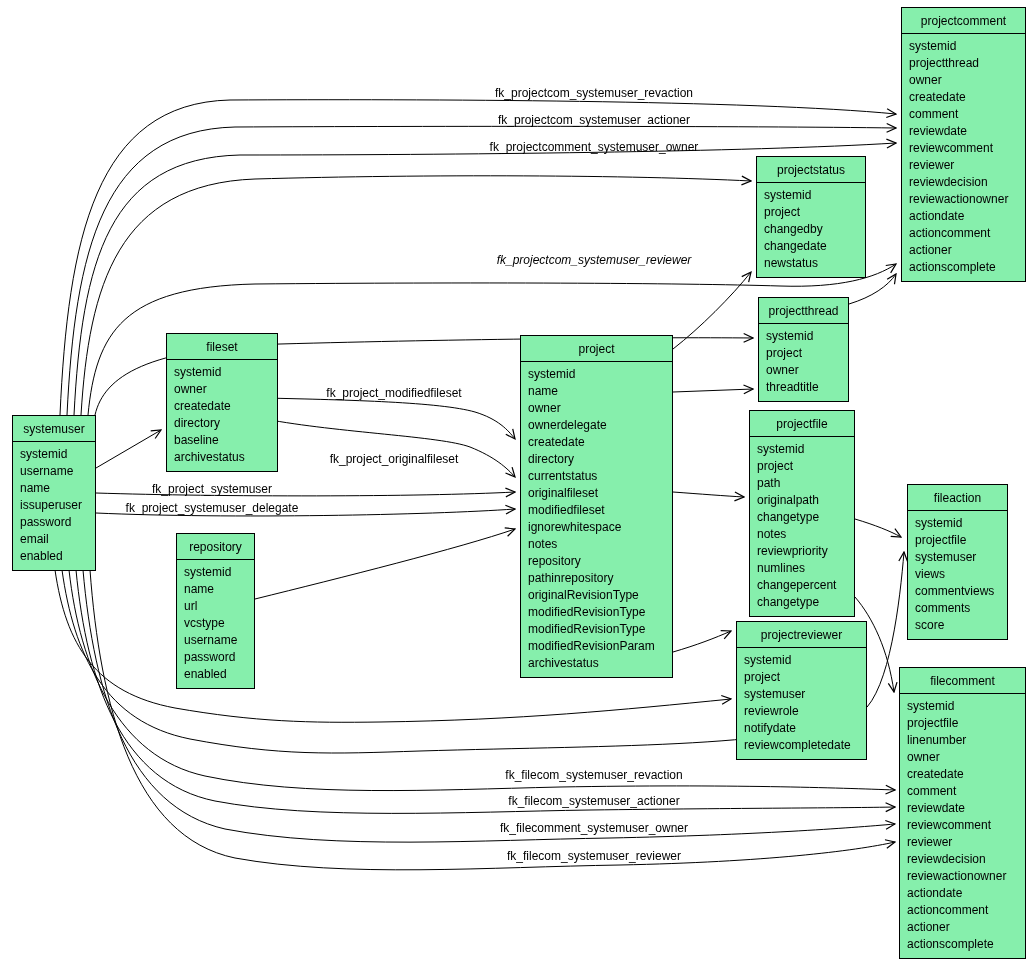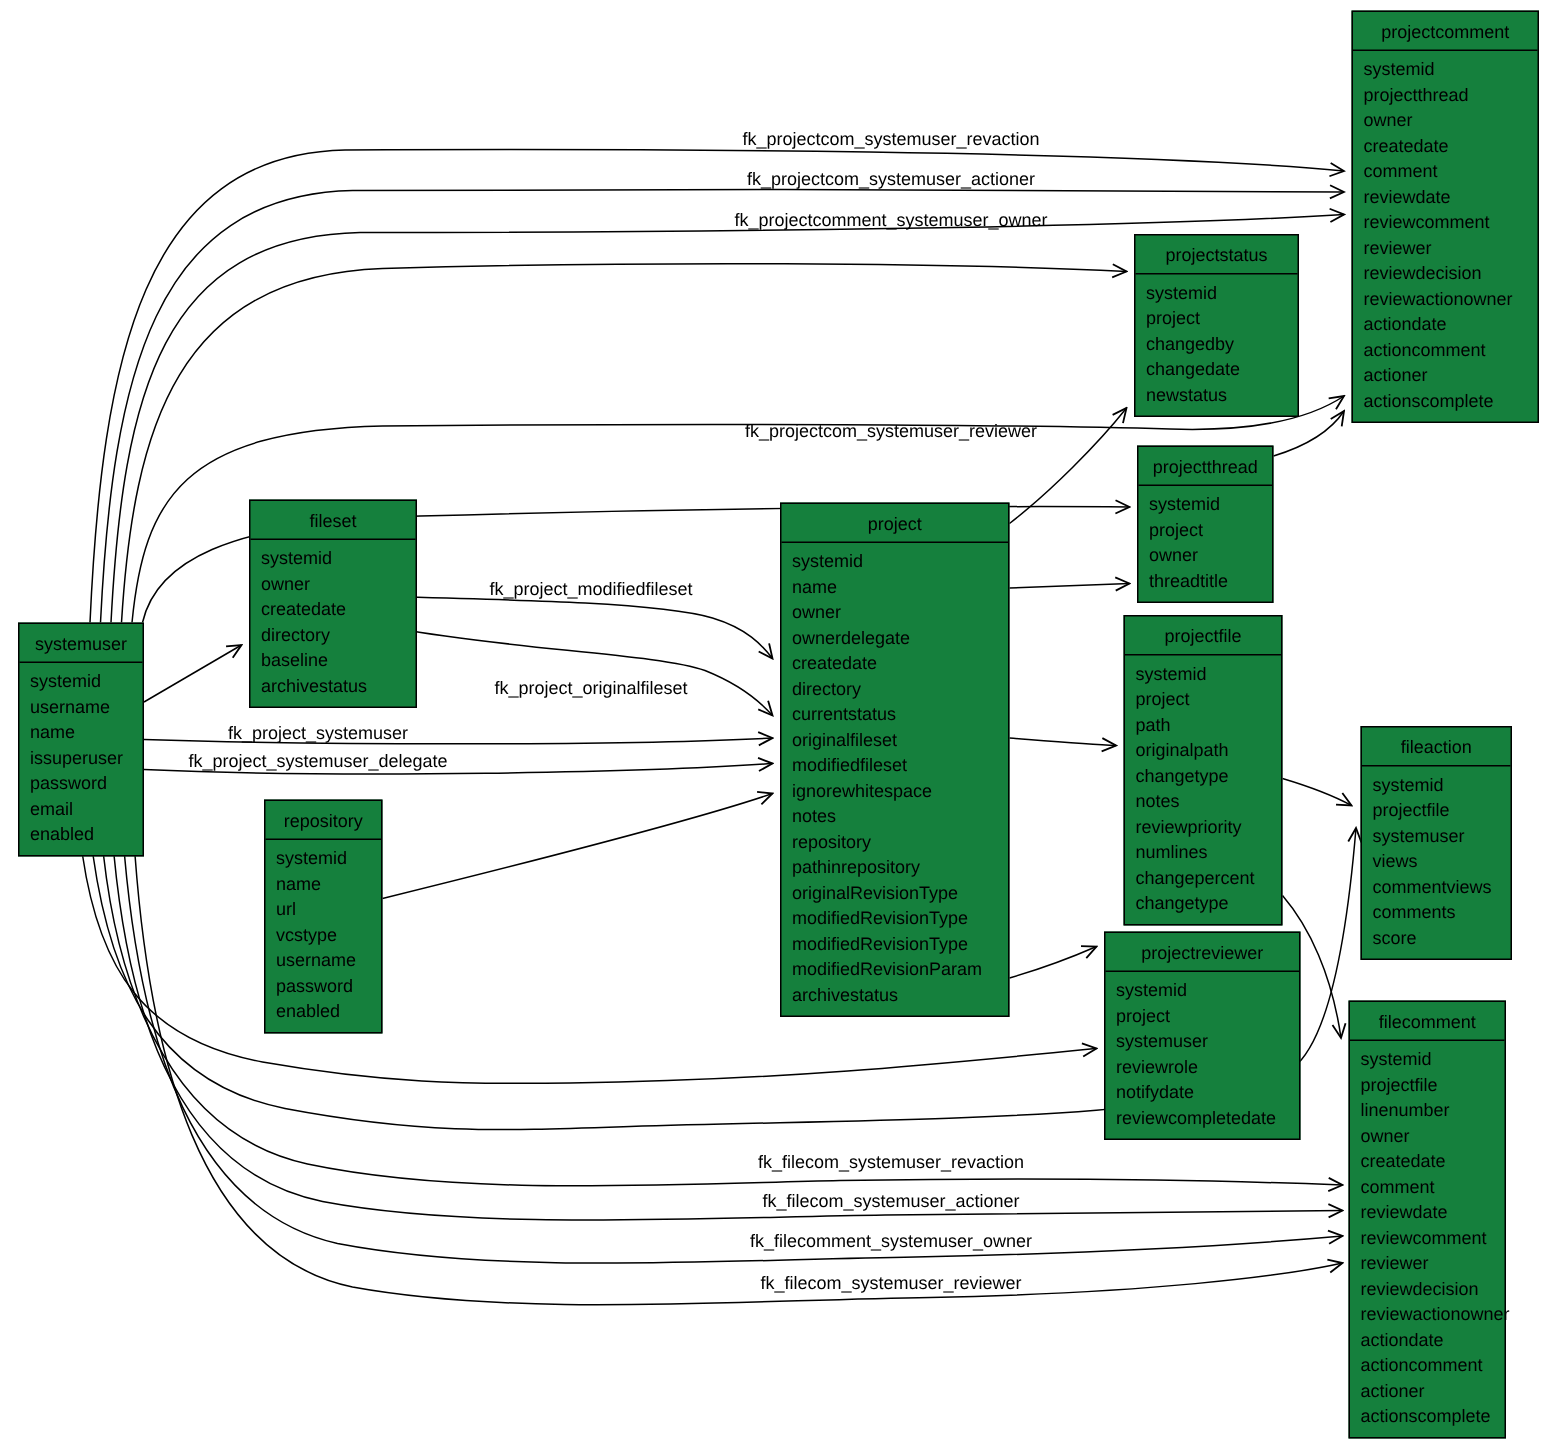--- a/index.html
+++ b/index.html
@@ -1,21 +1,21 @@
 <!DOCTYPE html>
 <html><head>
 <meta charset="utf-8">
 <style>
   html,body{margin:0;padding:0;background:#ffffff;}
   body{font-family:"Liberation Sans",sans-serif;color:#000;}
   .canvas{position:relative;width:1032px;height:964px;background:#fff;overflow:hidden;}
   #edge-svg{position:absolute;left:0;top:0;z-index:1;}
   .edge{fill:none;stroke:#000000;stroke-width:1;}
   #tables,#labels{position:absolute;left:0;top:0;width:100%;height:100%;z-index:2;pointer-events:none;}
-  .tbl{position:absolute;background:#15803d;border:1px solid #000;box-sizing:border-box;font-size:12px;}
+  .tbl{position:absolute;background:#86efac;border:1px solid #000;box-sizing:border-box;font-size:12px;}
   .tbl-title{text-align:center;padding:6px 4px 5px 4px;border-bottom:1px solid #000;line-height:14px;white-space:nowrap;}
   .tbl-body{padding:4px 0 5px 0;}
   .tbl-row{line-height:17px;padding:0 8px 0 7px;white-space:nowrap;}
   .edge-label{position:absolute;transform:translate(-50%,-50%);font-size:12px;white-space:nowrap;line-height:13px;}
 </style>
 </head>
 <body>
 
 <div class="canvas">
   <svg id="edge-svg" width="1032" height="964">
@@ -178,21 +178,21 @@
         <div class="tbl-body">
           <div class="tbl-row">systemid</div>
           <div class="tbl-row">projectfile</div>
           <div class="tbl-row">systemuser</div>
           <div class="tbl-row">views</div>
           <div class="tbl-row">commentviews</div>
           <div class="tbl-row">comments</div>
           <div class="tbl-row">score</div>
         </div>
       </div>
-      <div class="tbl" style="left: 899px; top: 667px; width: 105px;">
+      <div class="tbl" style="left: 899px; top: 667px; width: 127px;">
         <div class="tbl-title">filecomment</div>
         <div class="tbl-body">
           <div class="tbl-row">systemid</div>
           <div class="tbl-row">projectfile</div>
           <div class="tbl-row">linenumber</div>
           <div class="tbl-row">owner</div>
           <div class="tbl-row">createdate</div>
           <div class="tbl-row">comment</div>
           <div class="tbl-row">reviewdate</div>
           <div class="tbl-row">reviewcomment</div>
@@ -203,21 +203,21 @@
           <div class="tbl-row">actioncomment</div>
           <div class="tbl-row">actioner</div>
           <div class="tbl-row">actionscomplete</div>
         </div>
       </div>
     </div>
   <div id="labels">
       <span class="edge-label" style="left: 594px; top: 93px;">fk_projectcom_systemuser_revaction</span>
       <span class="edge-label" style="left: 594px; top: 120px;">fk_projectcom_systemuser_actioner</span>
       <span class="edge-label" style="left: 594px; top: 147px;">fk_projectcomment_systemuser_owner</span>
-      <span class="edge-label" style="left: 594px; top: 288px;">fk_projectcom_systemuser_reviewer</span>
+      <span class="edge-label" style="left: 594px; top: 260px; font-style: italic;">fk_projectcom_systemuser_reviewer</span>
       <span class="edge-label" style="left: 212px; top: 489px; text-align: right;">fk_project_systemuser</span>
       <span class="edge-label" style="left: 212px; top: 508px;">fk_project_systemuser_delegate</span>
       <span class="edge-label" style="left: 394px; top: 393px;">fk_project_modifiedfileset</span>
       <span class="edge-label" style="left: 394px; top: 427px; margin-top: 32px;">fk_project_originalfileset</span>
       <span class="edge-label" style="left: 594px; top: 775px;">fk_filecom_systemuser_revaction</span>
       <span class="edge-label" style="left: 594px; top: 801px;">fk_filecom_systemuser_actioner</span>
       <span class="edge-label" style="left: 594px; top: 828px;">fk_filecomment_systemuser_owner</span>
       <span class="edge-label" style="left: 594px; top: 856px;">fk_filecom_systemuser_reviewer</span>
     </div>
 </div>

